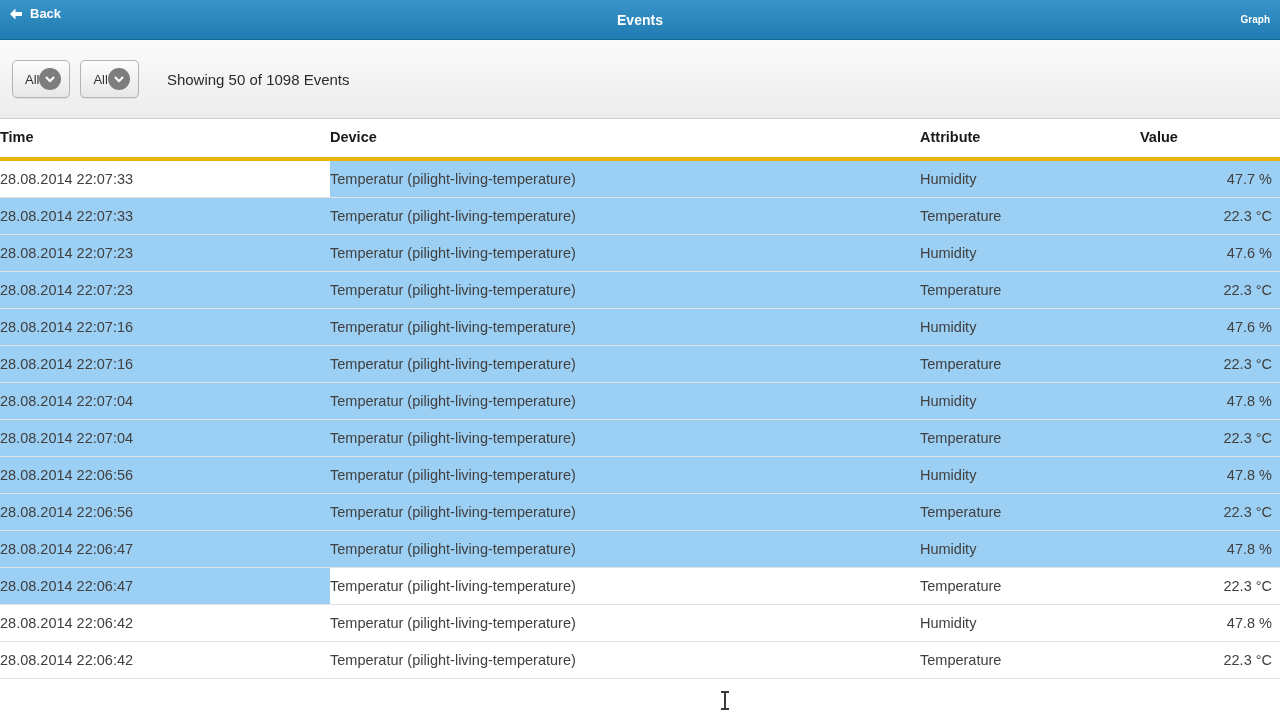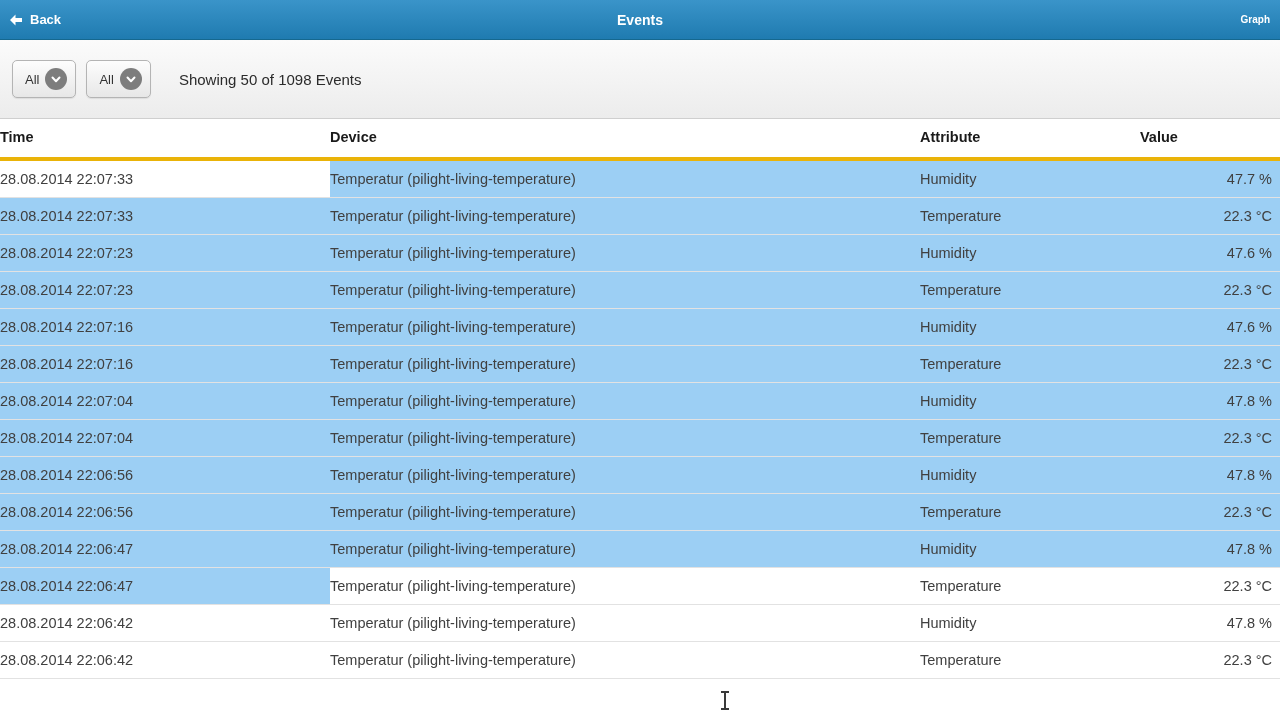--- a/index.html
+++ b/index.html
@@ -16,21 +16,21 @@
     background: #2a85bb;
     background: linear-gradient(#3a94c9, #1f7bb0);
     color: #ffffff;
     display: flex;
     align-items: center;
     position: relative;
     border-bottom: 1px solid #15688f;
   }
   .back-btn {
     display: flex;
-    align-items: center;
+    align-items: flex-start;
     gap: 6px;
     padding: 0 10px 0 8px;
     height: 28px;
     font-size: 13px;
     font-weight: bold;
     color: #fff;
     cursor: pointer;
   }
   .back-arrow {
     display: inline-block;
@@ -61,21 +61,21 @@
     background: linear-gradient(#fbfbfb, #ececec);
     border-bottom: 1px solid #cfcfcf;
     display: flex;
     align-items: center;
     padding: 0 12px;
     gap: 10px;
   }
   .select-box {
     display: flex;
     align-items: center;
-    gap: 6px;
+    gap: 0;
     background: linear-gradient(#fdfdfd, #e7e7e7);
     border: 1px solid #b4b4b4;
     border-radius: 5px;
     height: 38px;
     padding: 0 8px 0 12px;
     min-width: 58px;
     box-shadow: 0 1px 1px rgba(0,0,0,0.08);
     cursor: pointer;
   }
   .select-label {

